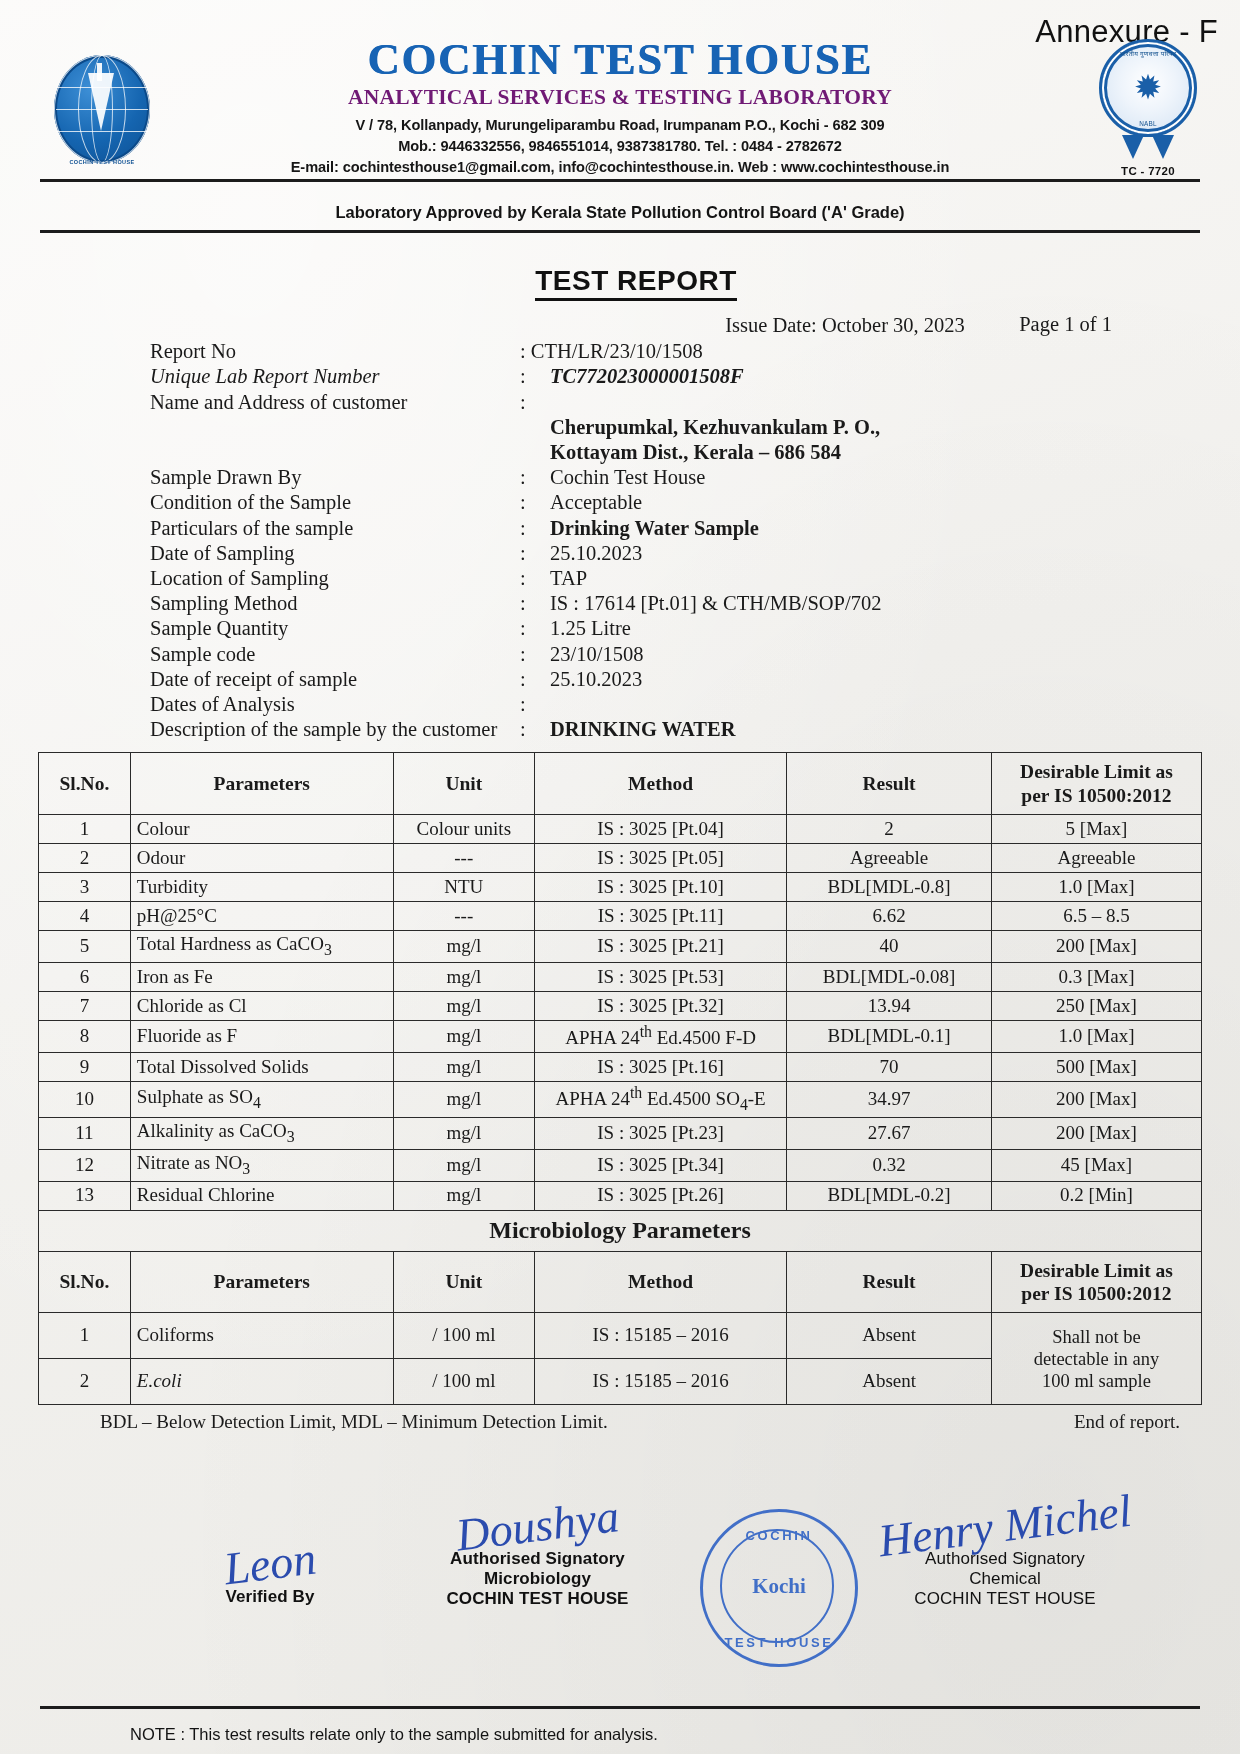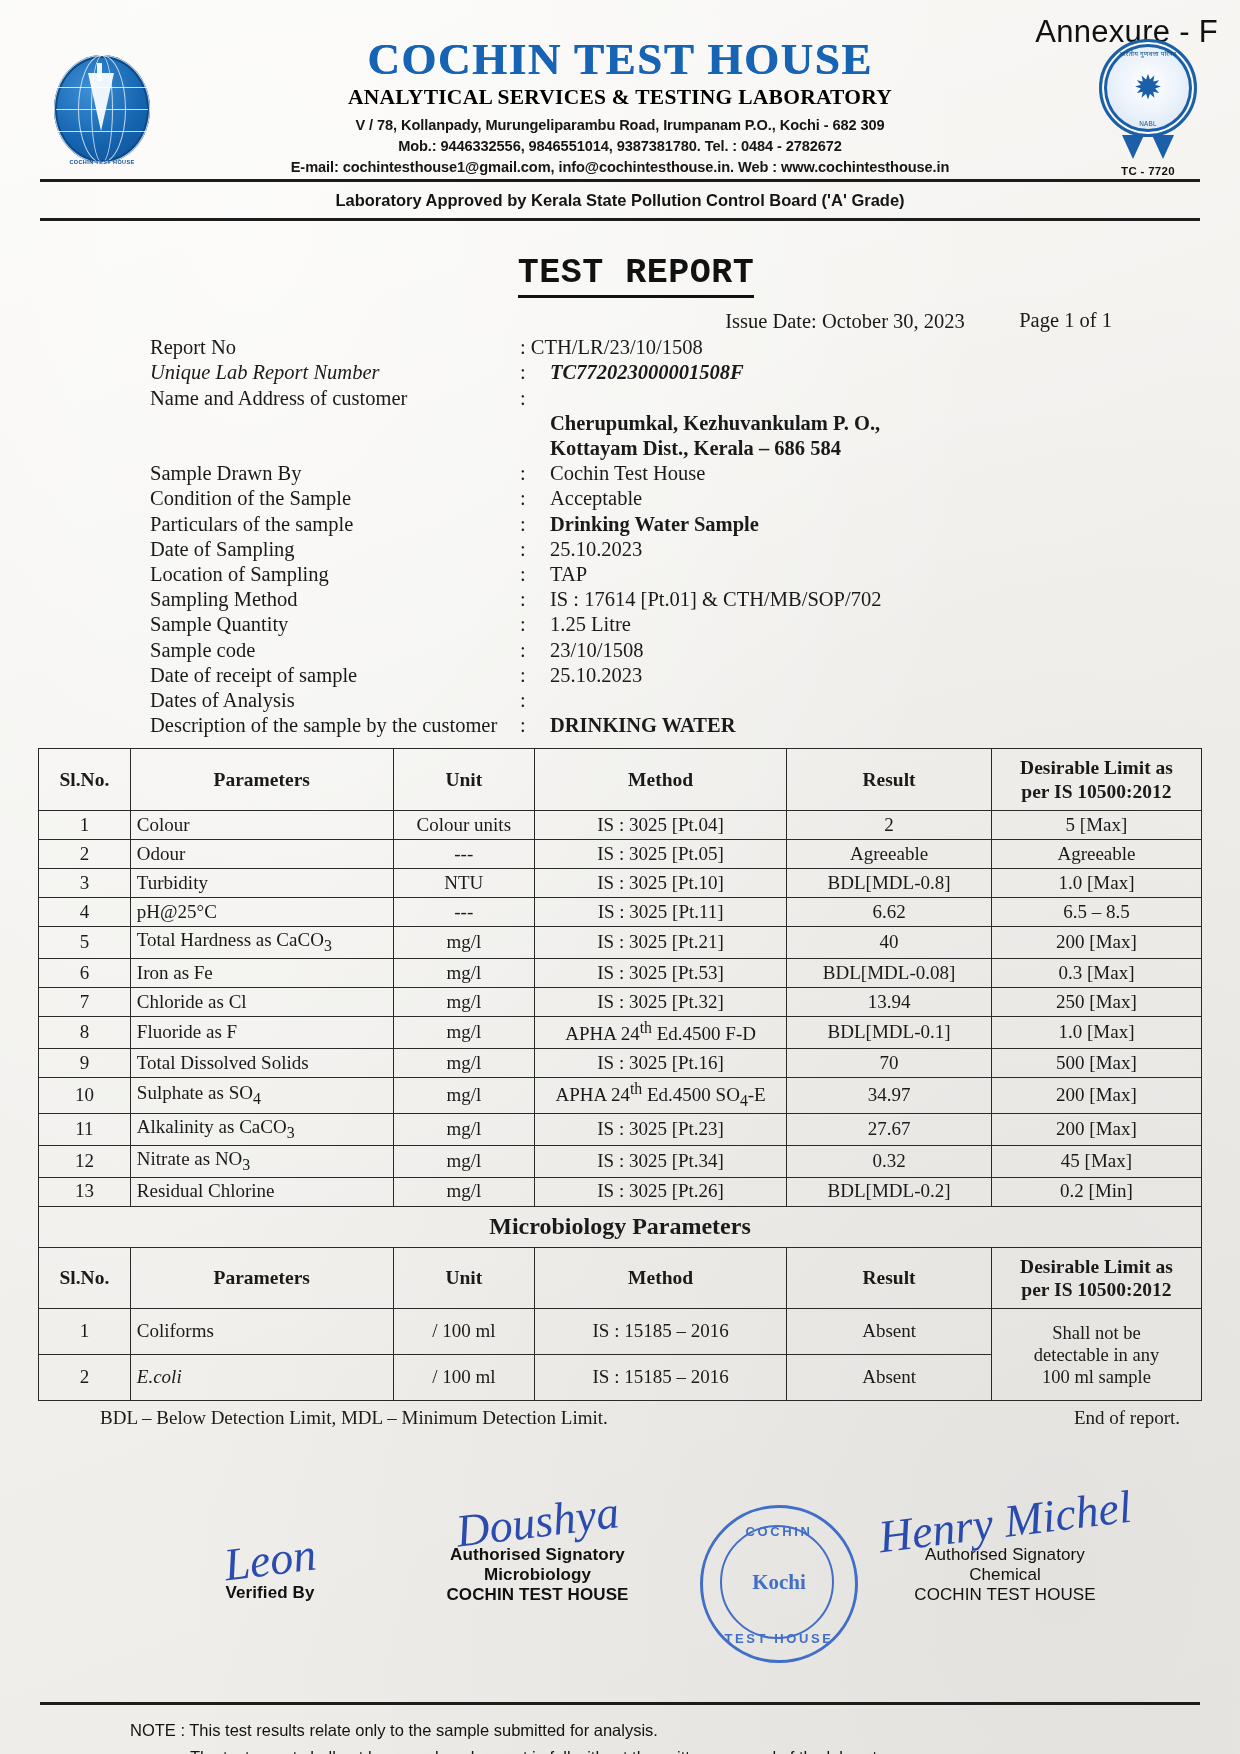--- a/index.html
+++ b/index.html
@@ -122,21 +122,21 @@
     color: #1763b4;
     line-height: 1.02;
     margin-bottom: 2px;
     text-shadow: 0.6px 0 0 #1763b4;
   }
   .company-sub {
     font-family: "Liberation Serif", serif;
     font-weight: bold;
     font-size: 21.5px;
     letter-spacing: 0.25px;
-    color: #000000;
+    color: #701a75;
     margin-bottom: 5px;
   }
   .addr-line {
     font-family: "Liberation Sans", sans-serif;
     font-size: 14.6px;
     font-weight: bold;
     color: #161616;
     line-height: 1.42;
     letter-spacing: -0.1px;
   }
@@ -202,33 +202,33 @@
   .hr-thick {
     margin: 4px 40px 0 40px;
     border-top: 3px solid #1c1c1c;
   }
   .approval {
     text-align: center;
     font-family: "Liberation Sans", sans-serif;
     font-weight: bold;
     font-size: 16.5px;
     color: #141414;
-    padding: 9px 0 8px 0;
+    padding: 21px 0 8px 0;
   }
   .hr-thick2 {
     margin: 0 40px;
     border-top: 3px solid #1c1c1c;
   }
 
   
   .report-title {
     text-align: center;
-    font-family: Liberation Mono, monospace;
-    font-weight: bold;
-    font-size: 35px;
+    font-family: Liberation Sans, sans-serif;
+    font-weight: bold;
+    font-size: 28px;
     letter-spacing: 0.5px;
     margin-top: 32px;
     color: #111;
     padding-left: 32px;
   }
   .report-title span {
     border-bottom: 3.5px solid #111;
     padding-bottom: 2px;
   }
 

